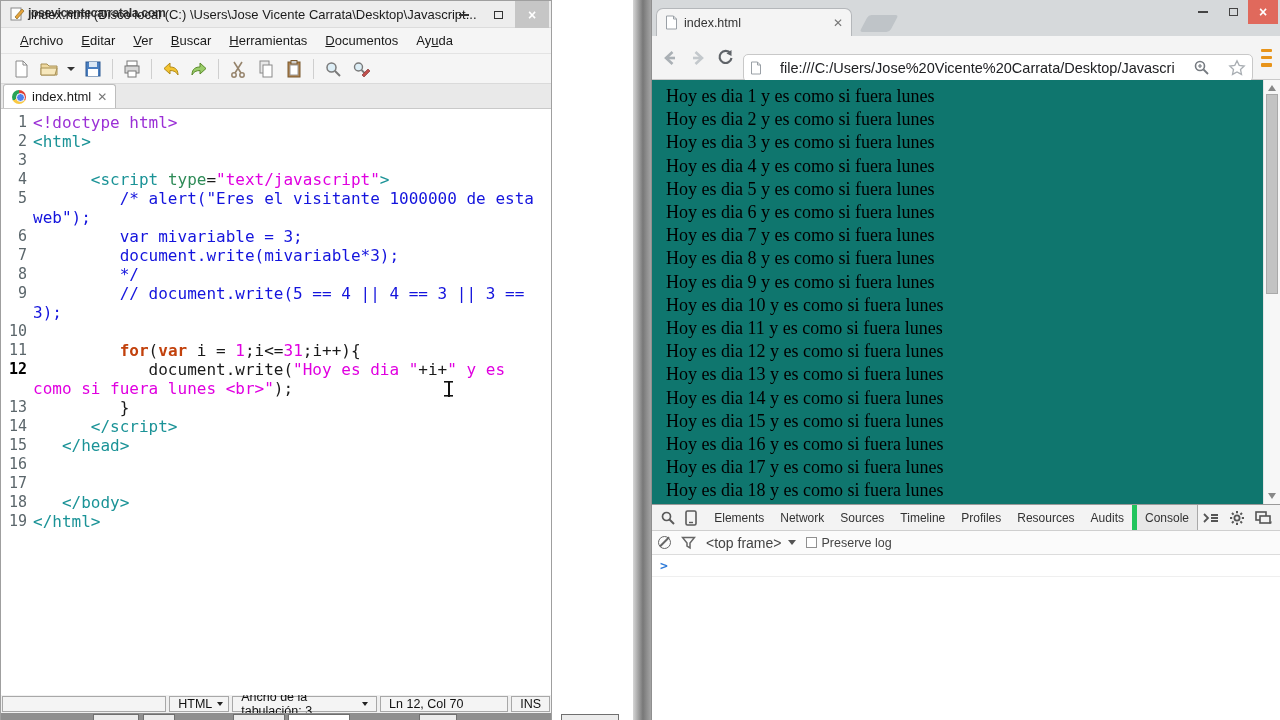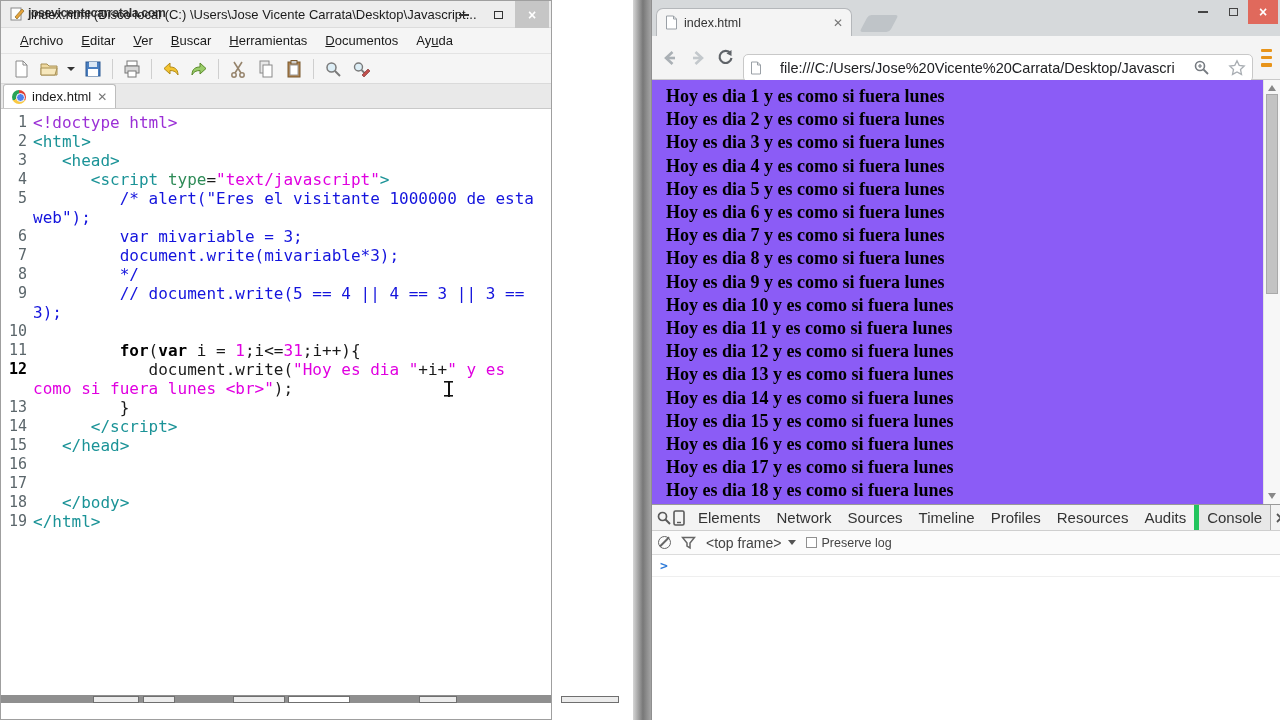--- a/index.html
+++ b/index.html
@@ -52,21 +52,21 @@
   .ln { width:32px; padding-right:6px; text-align:right; color:#5b666b; font-size:15px; flex:0 0 32px; }
   .ln.cur { color:#000; font-weight:bold; }
   .lt { width:562px; white-space:pre-wrap; word-wrap:normal; min-height:19px; color:#000; }
   .tok-pln { color:#1a1a1a; }
   .tok-tag { color:#1b9397; }
   .tok-attr { color:#2e8b57; }
   .tok-doctype { color:#9b30d6; }
   .tok-str { color:#e000e0; }
   .tok-num { color:#e000e0; }
   .tok-com { color:#1414dd; }
-  .tok-kw { color:#000000; font-weight:bold; }
+  .tok-kw { color:#c2410c; font-weight:bold; }
   .ibeam { position:absolute; left:443px; top:272px; width:9px; height:16px; }
   .ibeam::before { content:""; position:absolute; left:4px; top:0; width:1.6px; height:16px; background:#111; }
   .ibeam::after { content:""; position:absolute; left:0; top:0; width:9px; height:16px;
     background:linear-gradient(#111,#111) top/9px 1.6px no-repeat, linear-gradient(#111,#111) bottom/9px 1.6px no-repeat; }
 
   .e-statusbar { height:18px; background:#f0f0f0; display:flex; font-size:12.5px; color:#111;
     align-items:stretch; padding:1px 1px; gap:3px; }
   .sb-panel { border:1px solid #a8a8a8; background:#f4f4f4; display:flex; align-items:center;
     padding:0 8px; gap:5px; }
   .sb-caret { width:0; height:0; border-left:3.5px solid transparent; border-right:3.5px solid transparent;
@@ -94,39 +94,39 @@
 
   .b-nav { height:44px; background:#f4f4f4; border-bottom:1px solid #c9c9c9; display:flex;
     align-items:center; padding:0 8px; gap:8px; }
   .navbtn { width:24px; height:24px; display:flex; align-items:center; justify-content:center; }
   .omnibox { flex:1; height:28px; background:#fff; border:1px solid #c8c8c8; border-radius:5px;
     display:flex; align-items:center; padding:0 6px; gap:18px;margin-top:20px; }
   .url-text { flex:1; font-size:14.5px; color:#202124; white-space:nowrap; overflow:hidden; }
   .hamburger { width:22px; height:18px; display:flex; flex-direction:column; justify-content:space-between; }
   .hamburger span { height:3.5px; background:#e8941a; border-radius:1px; }
 
-  .b-content { position:relative; height:424px; background:#8b5cf6; overflow:hidden;font-weight:bold; }
+  .b-content { position:relative; height:424px; background:#0f766e; overflow:hidden; }
   .page-lines { padding:5px 24px 0 14px; font-family:"Liberation Serif", serif; font-size:18px;
     line-height:23.2px; color:#000; }
   .b-scrollbar { position:absolute; right:0; top:0; width:17px; height:100%; background:#f7f7f7;
     border-left:1px solid #e4e4e4; }
   .sb-arrow { position:absolute; left:4px; width:0; height:0; border-left:4.5px solid transparent;
     border-right:4.5px solid transparent; }
   .sb-up { top:5px; border-bottom:6px solid #888; }
   .sb-down { bottom:5px; border-top:6px solid #888; }
   .sb-thumb { position:absolute; left:2px; top:14px; width:12px; height:200px; background:#c3c3c3;
     border:1px solid #a9a9a9; }
 
   
   .devtools { height:216px; border-top:1px solid #999; background:#fff; }
   .dt-toolbar { height:26px; background:#f3f3f3; border-bottom:1px solid #cfcfcf; display:flex;
     align-items:stretch; padding:0 4px; }
   .dt-icon { width:26px; display:flex; align-items:center; justify-content:center; }
   .dt-tabs { display:flex; align-items:stretch; margin-left:4px; }
-  .dt-tab { font-size:15px; color:#333; display:flex; align-items:center; padding:0 8px; }
+  .dt-tab { font-size:12px; color:#333; display:flex; align-items:center; padding:0 8px; }
   .dt-tab.selected { border-left:5px solid #22c55e; border-right:1px solid #a8a8a8; background:#e8e8e8; }
   .dt-right { margin-left:auto; display:flex; }
 
   .dt-filterrow { height:24px; background:#fbfbfb; border-bottom:1px solid #dcdcdc; display:flex;
     align-items:center; padding:0 6px; gap:10px; }
   .block-icon { width:13px; height:13px; border:1.8px solid #666; border-radius:50%; position:relative; }
   .block-icon::after { content:""; position:absolute; left:-1px; top:4.3px; width:12.6px; height:1.8px;
     background:#666; transform:rotate(-45deg); }
   .frame-sel { font-size:14px; color:#444; display:flex; align-items:center; gap:6px; }
   .dd-caret { width:0; height:0; border-left:4px solid transparent; border-right:4px solid transparent;
@@ -266,21 +266,20 @@
         <div class="code-line">
           <span class="ln">1</span>
           <span class="lt"><span class="tok-doctype">&lt;!doctype html&gt;</span></span>
         </div>
         <div class="code-line">
           <span class="ln">2</span>
           <span class="lt"><span class="tok-tag">&lt;html&gt;</span></span>
         </div>
         <div class="code-line">
           <span class="ln">3</span>
-          <span class="lt"><span class="tok-pln">   </span><span class="tok-tag">&lt;head&gt;</span></span>
         </div>
         <div class="code-line">
           <span class="ln">4</span>
           <span class="lt"><span class="tok-pln">      </span><span class="tok-tag">&lt;script</span><span class="tok-pln"> </span><span class="tok-attr">type</span><span class="tok-pln">=</span><span class="tok-str">"text/javascript"</span><span class="tok-tag">&gt;</span></span>
         </div>
         <div class="code-line">
           <span class="ln">5</span>
           <span class="lt"><span class="tok-pln">         </span><span class="tok-com">/* alert("Eres el visitante 1000000 de esta web");</span></span>
         </div>
         <div class="code-line">
@@ -335,20 +334,37 @@
           <span class="lt"><span class="tok-pln">   </span><span class="tok-tag">&lt;/body&gt;</span></span>
         </div>
         <div class="code-line">
           <span class="ln">19</span>
           <span class="lt"><span class="tok-tag">&lt;/html&gt;</span></span>
         </div>
       </div>
     <div class="ibeam"></div>
   </div>
 
+  <div class="e-statusbar">
+    <div class="sb-panel" style="width:184px;"></div>
+    <div class="sb-panel" style="width:60px;">
+      <span>HTML</span>
+        <span class="sb-caret"></span>
+    </div>
+    <div class="sb-panel" style="width:162px;">
+      <span>Ancho de la tabulación:  3</span>
+        <span class="sb-caret"></span>
+    </div>
+    <div class="sb-panel" style="width:143px;">
+      <span>Ln 12, Col 70</span>
+    </div>
+    <div class="sb-panel" style="flex:1;">
+      <span>INS</span>
+    </div>
+  </div>
   <div class="e-sliver">
     <div class="sliver-box" style="left:92px;width:46px;"></div>
     <div class="sliver-box" style="left:142px;width:32px;"></div>
     <div class="sliver-box" style="left:232px;width:52px;"></div>
     <div class="sliver-box" style="left:287px;width:62px;background:#fff;"></div>
     <div class="sliver-box" style="left:418px;width:38px;"></div>
     <div class="sliver-box" style="left:560px;width:58px;"></div>
   </div>
 </div>
 

